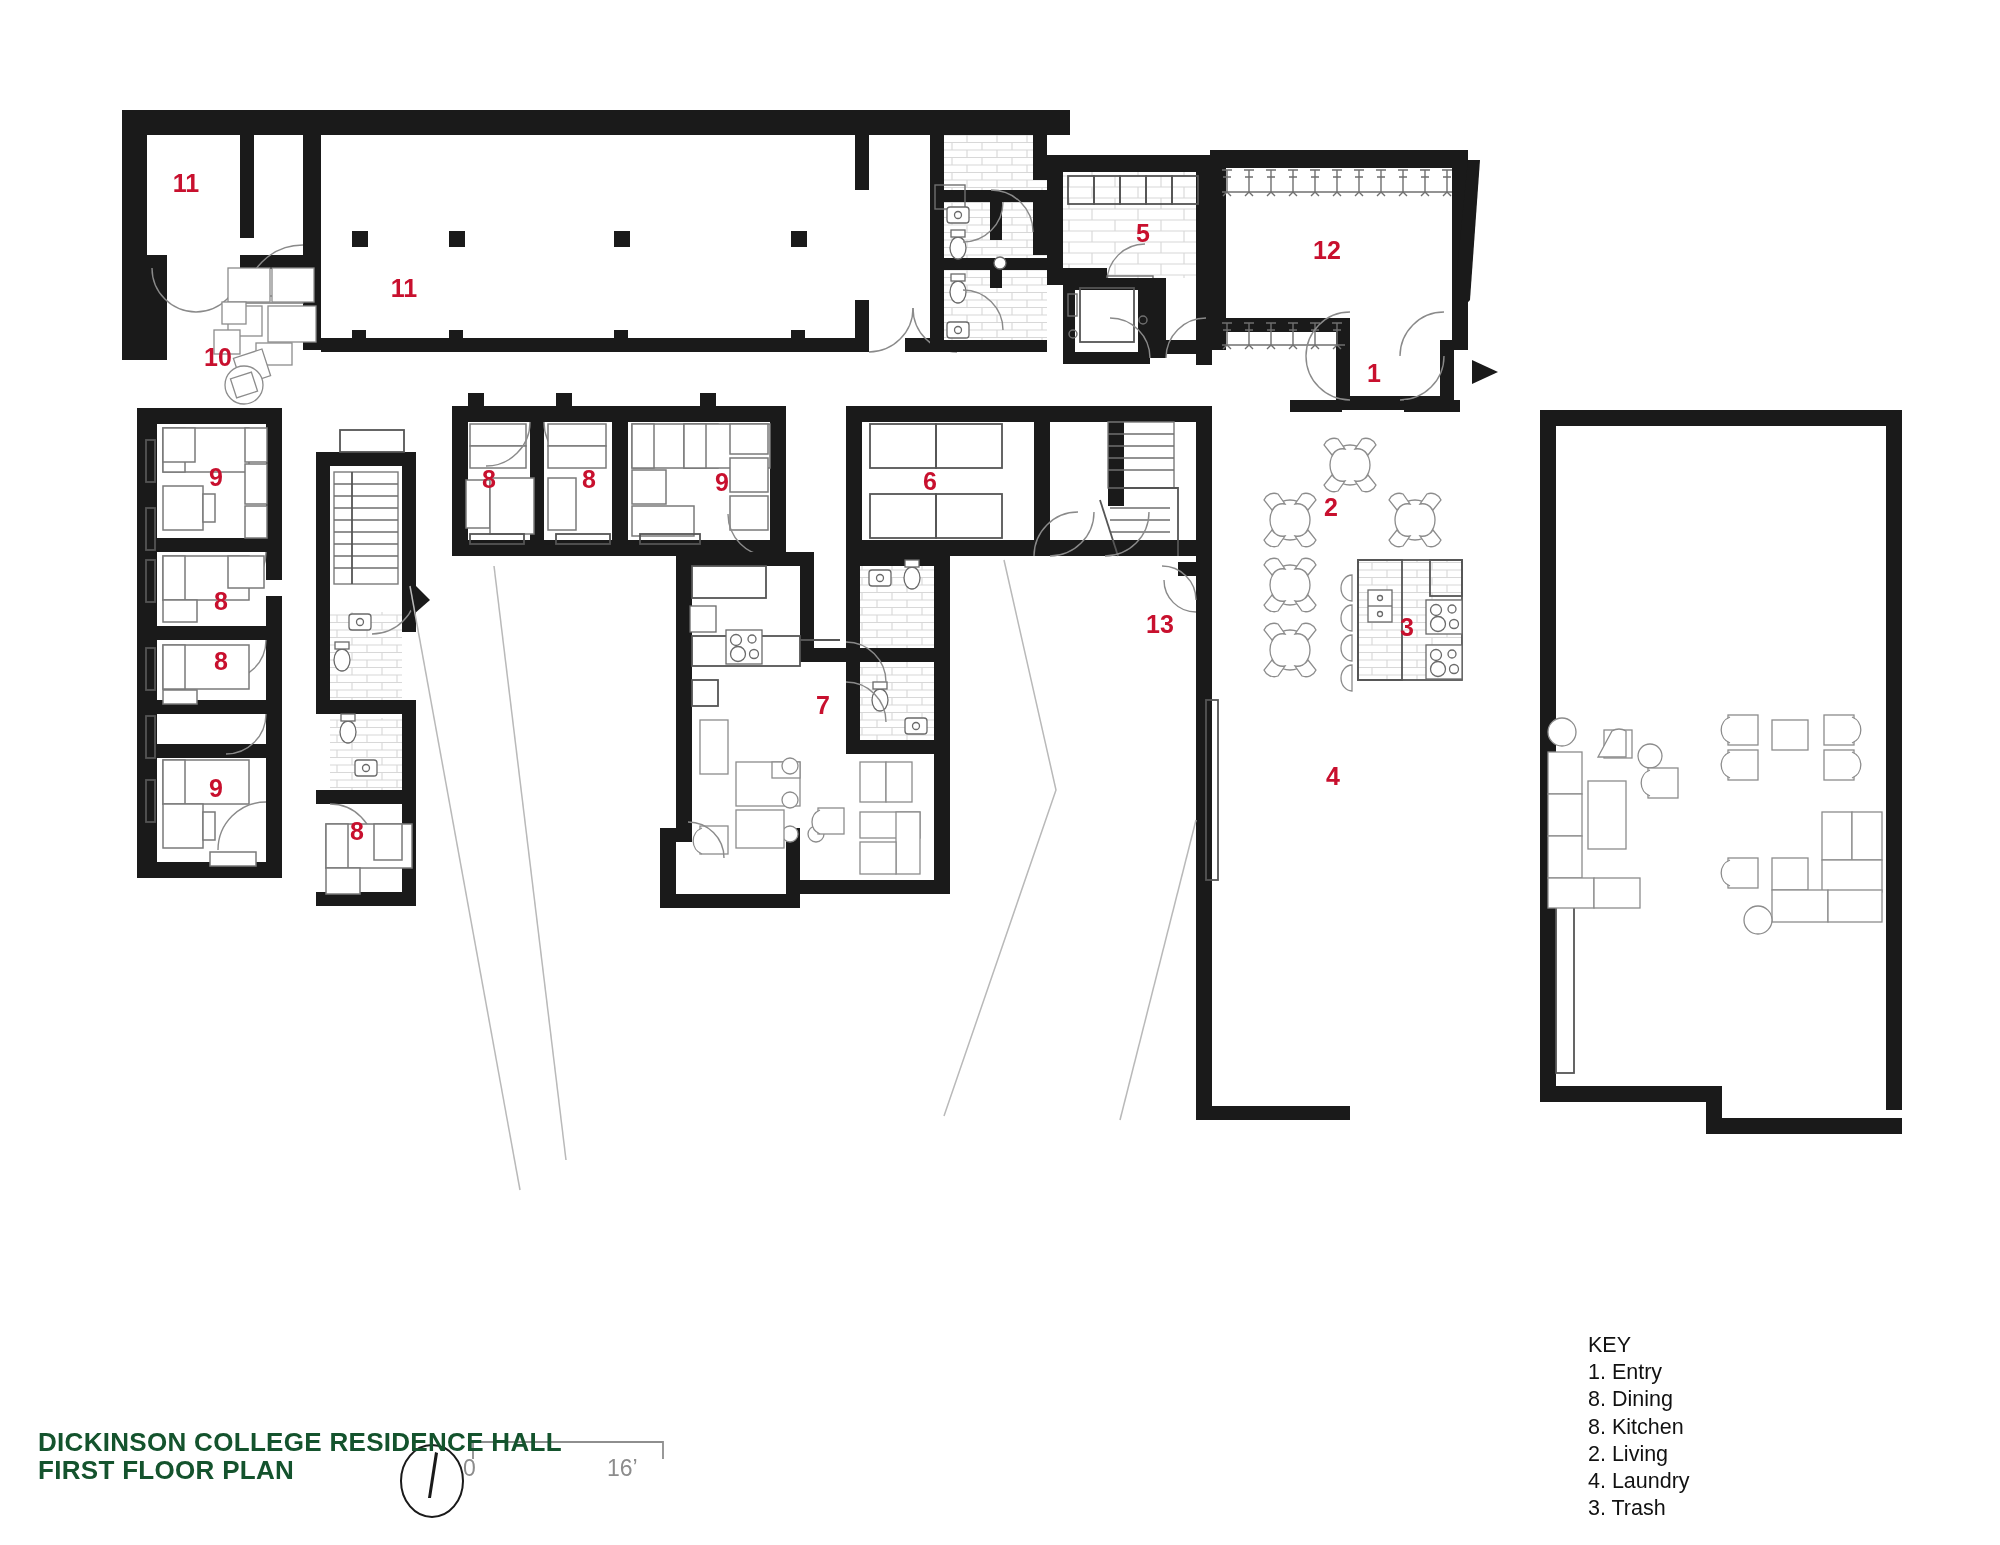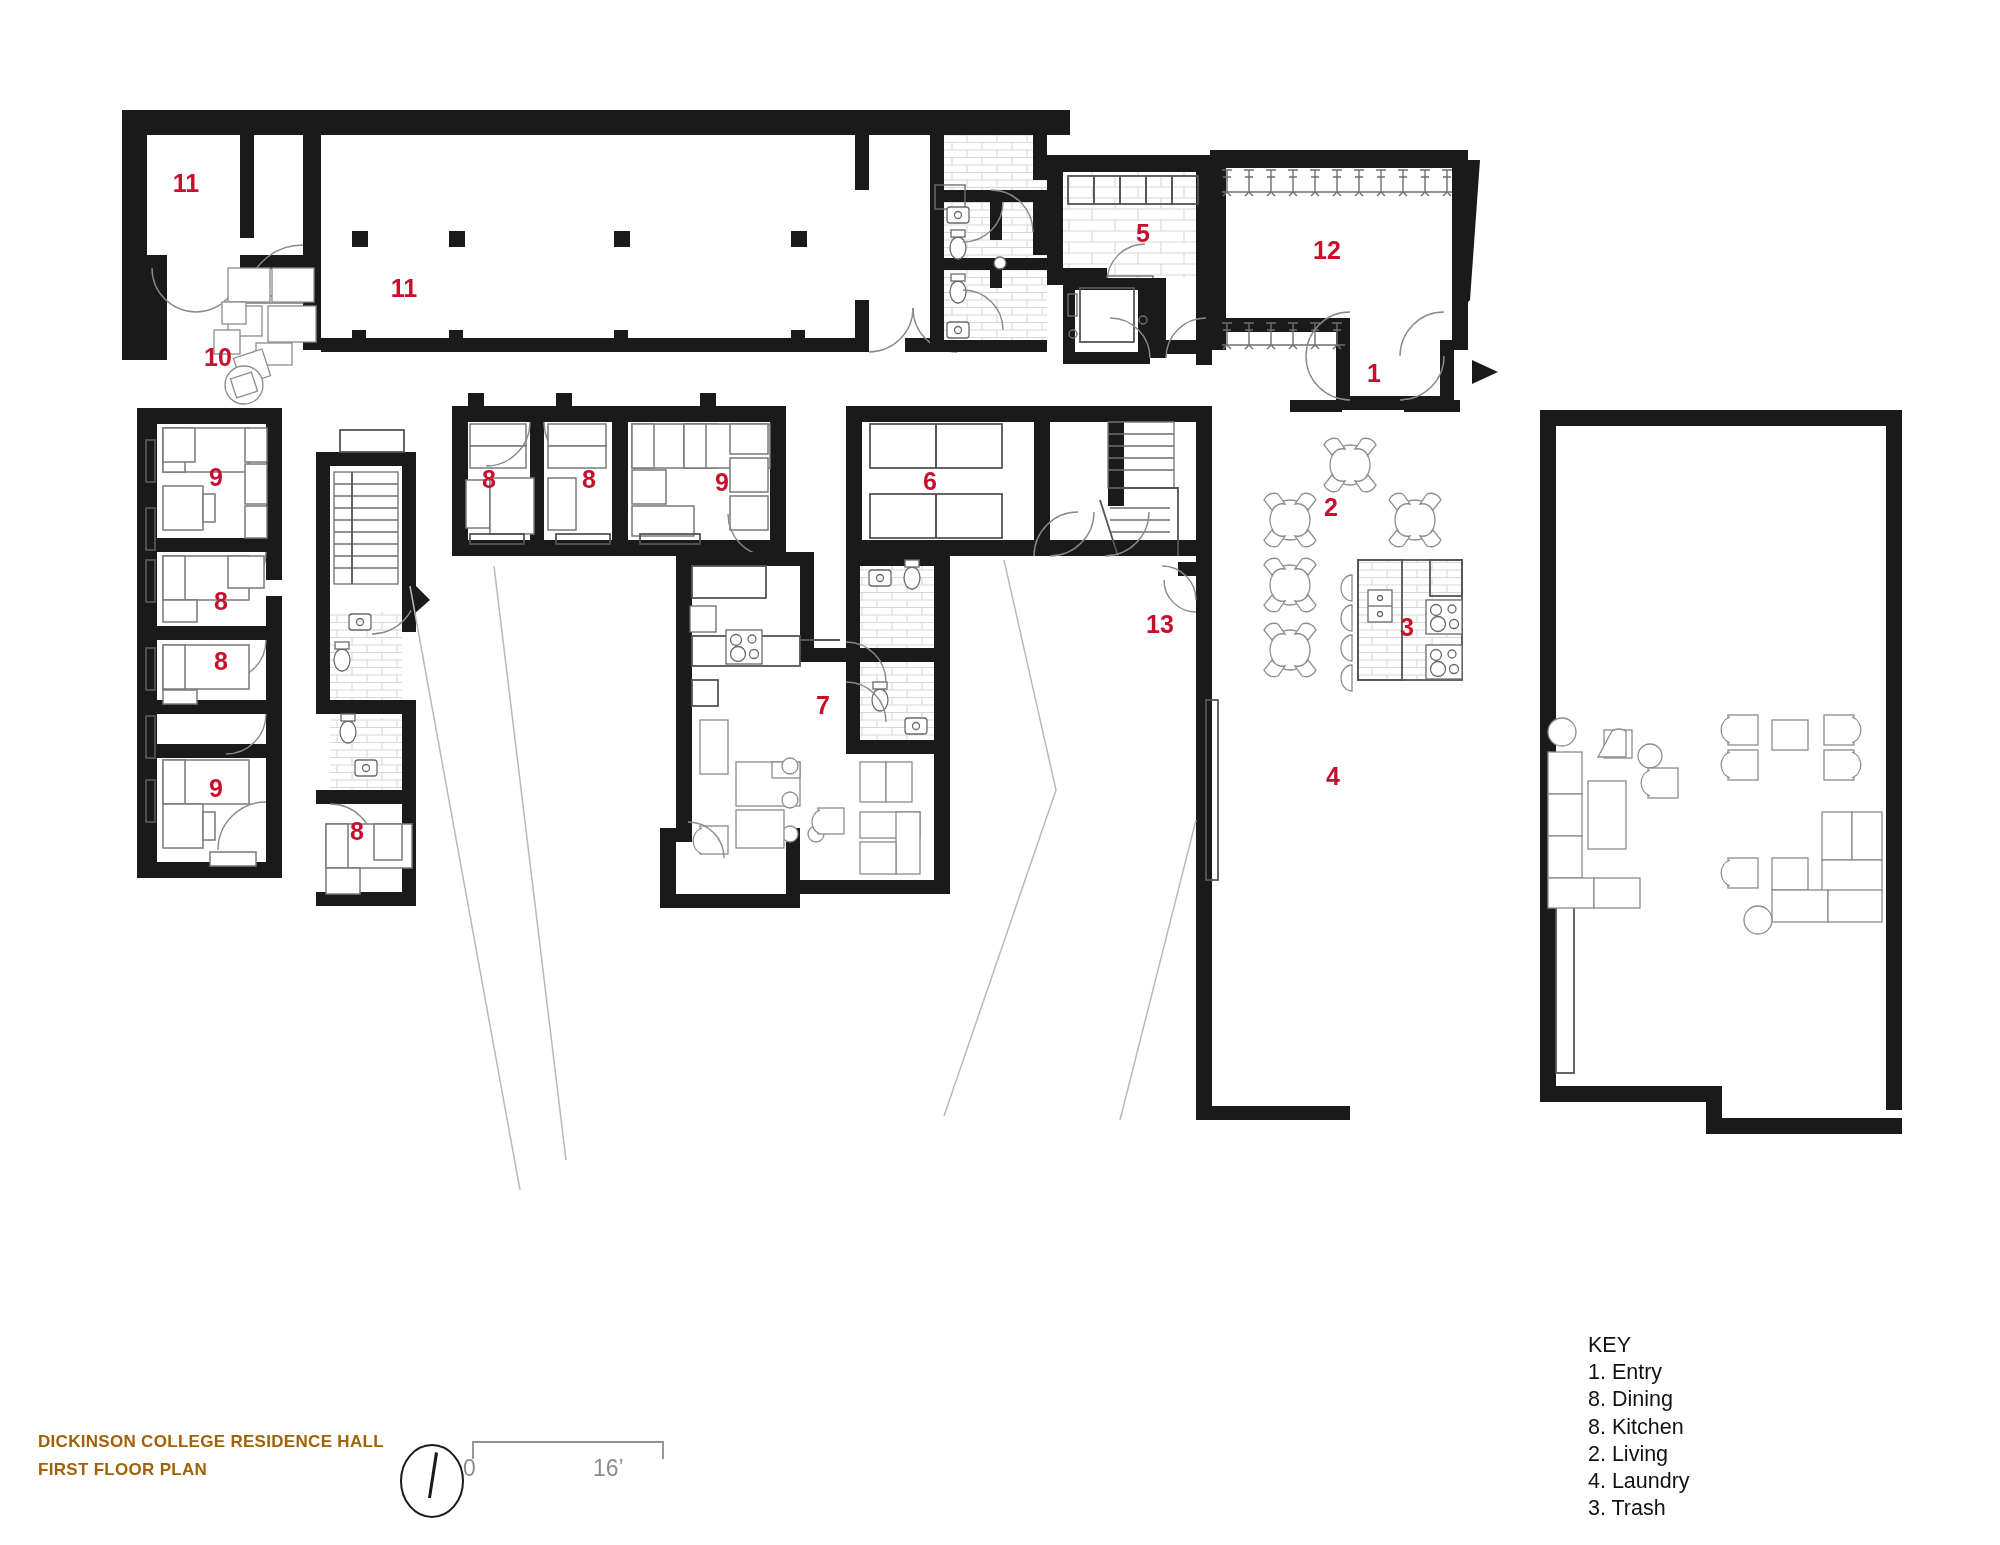--- a/index.html
+++ b/index.html
@@ -12,22 +12,22 @@
   .thin{fill:none;stroke:#6f6f6f;stroke-width:1.4;}
   .thin2{fill:none;stroke:#555;stroke-width:1.8;}
   .furn{fill:#ffffff;stroke:#7a7a7a;stroke-width:1.5;}
   .furn-l{fill:#ffffff;stroke:#8c8c8c;stroke-width:1.3;}
   .door{fill:none;stroke:#8a8a8a;stroke-width:1.4;}
   .leader{fill:none;stroke:#b9b9b9;stroke-width:1.5;}
   .tile{stroke:#d8d8d8;stroke-width:1.1;fill:none;}
   .fix{fill:#ffffff;stroke:#6a6a6a;stroke-width:1.3;}
   .sbar{fill:none;stroke:#8e8e8e;stroke-width:1.8;}
   #titleblock{position:absolute;left:38px;top:1428px;}
-  #titleblock .tline{font-weight:bold;font-size:17px;letter-spacing:.3px;
-                     line-height:28px;color:#a16207;}
+  #titleblock .tline{font-weight:bold;font-size:26px;letter-spacing:.3px;
+                     line-height:28px;color:#14532d;}
   #scalelabels{position:absolute;left:463px;top:1455px;width:200px;}
   .scnum{position:absolute;font-size:23px;color:#8c8c8c;}
   #keyblock{position:absolute;left:1588px;top:1308px;
             display:flex;gap:42px;font-size:21.5px;line-height:27.2px;}
   #keyblock .kcol{display:flex;flex-direction:column;}
   #keyblock .krow{white-space:nowrap;}
   .khead{font-weight:normal;margin-top:24px;}
 </style>
 </head>
 <body>
@@ -538,21 +538,21 @@
   <ellipse cx="36" cy="41" rx="31" ry="36" fill="#fff" stroke="#1a1a1a" stroke-width="2"></ellipse>
   <path d="M39 12 L32 58 L35 58 L42 13 Z" fill="#1a1a1a"></path>
 </svg>
 
 <svg style="position:absolute;left:468px;top:1437px;width:200px;height:40px" viewBox="0 0 200 40">
   <path class="sbar" d="M5 22 V5 H195 V22"></path>
 </svg>
 
 <div id="scalelabels">
   <span class="scnum" style="left:0px;top:0px">0</span>
-  <span class="scnum" style="left:130px;top:0px">16’</span>
+  <span class="scnum" style="left:144px;top:0px">16’</span>
 </div>
 
 <div id="titleblock">
   <div class="tline">DICKINSON COLLEGE RESIDENCE HALL</div>
   <div class="tline">FIRST FLOOR PLAN</div>
 </div>
 
 <div id="keyblock">
   <div class="kcol">
     <div class="krow khead">KEY</div>

